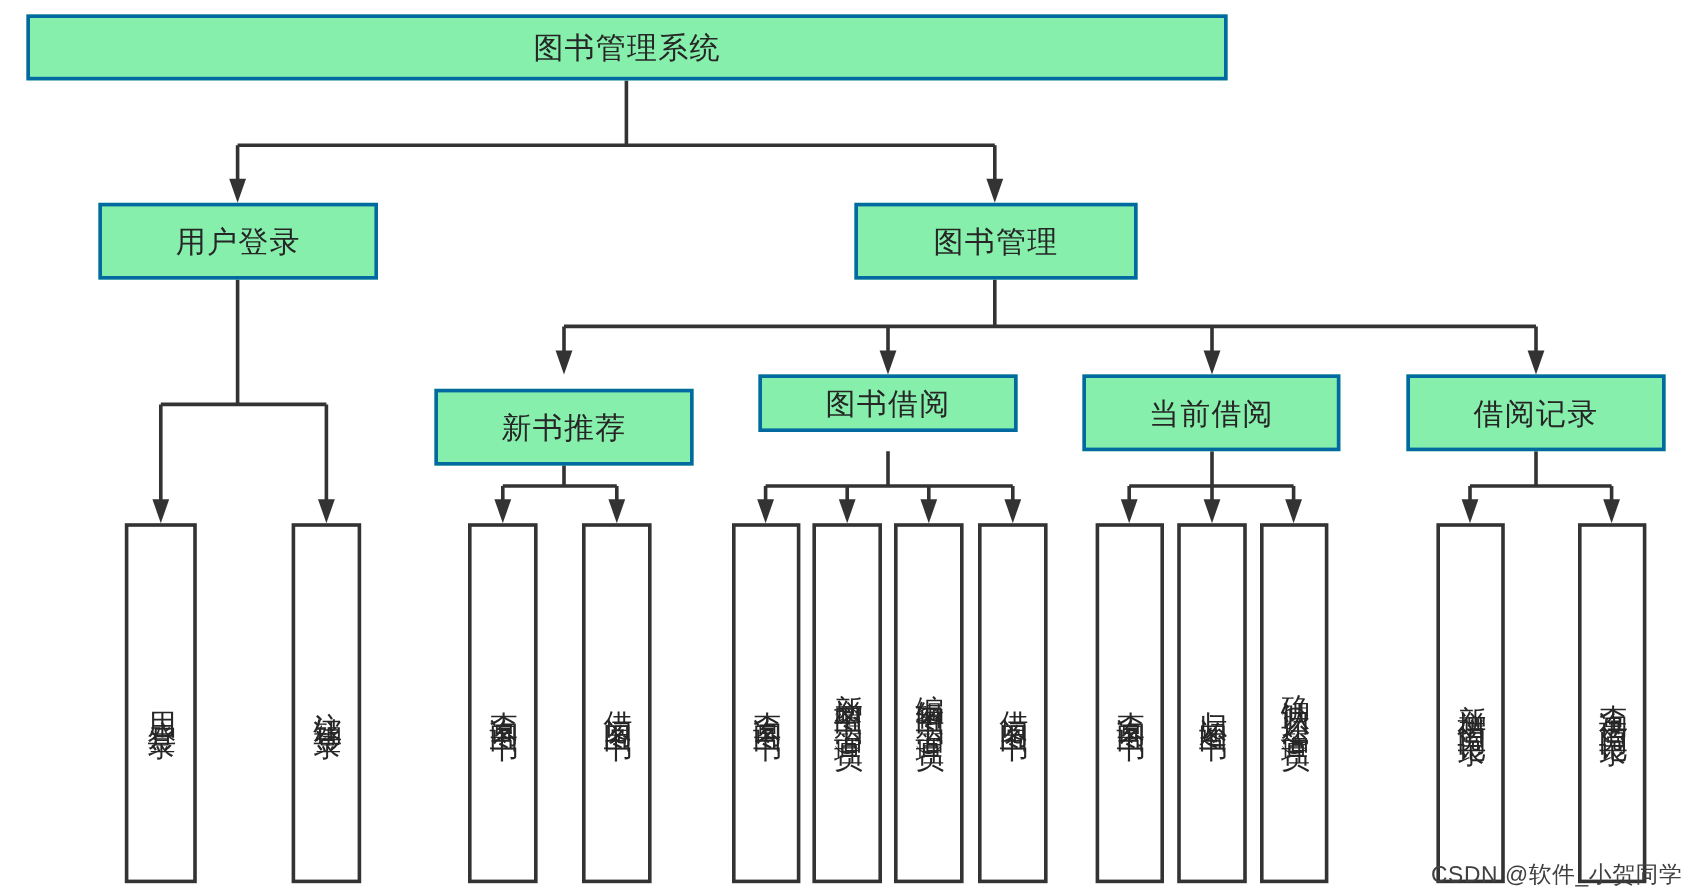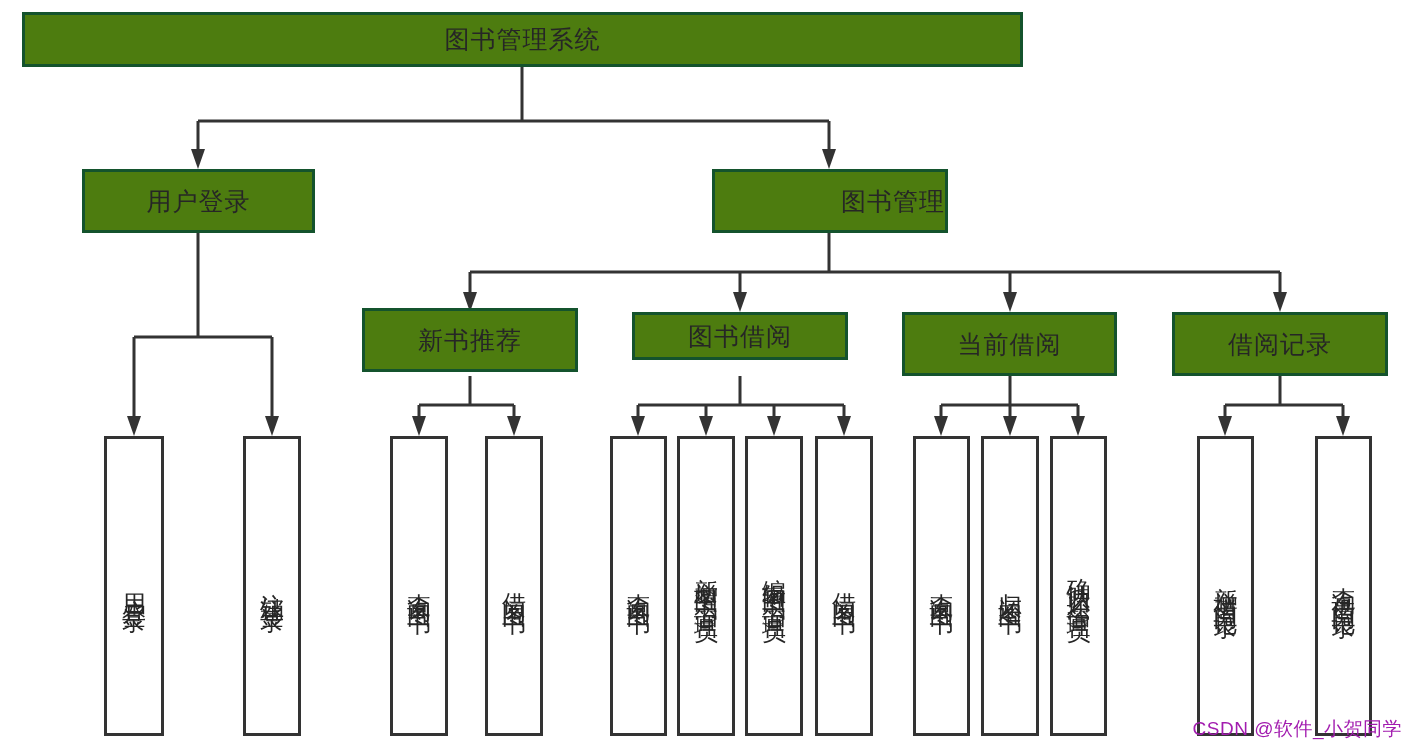--- a/index.html
+++ b/index.html
@@ -13,22 +13,22 @@
   }
   .connector-layer {
     position: absolute;
     left: 0; top: 0;
     width: 1405px; height: 747px;
     pointer-events: none;
   }
   .node {
     position: absolute;
     box-sizing: border-box;
-    background: #4d7c0f;
-    border: 3px solid #14532d;
+    background: #86efac;
+    border: 3px solid #0369a1;
     display: flex;
     align-items: center;
     justify-content: center;
     color: #262626;
     font-size: 25px;
     letter-spacing: 1px;
     white-space: nowrap;
     z-index: 2;
   }
   .leaf {
@@ -48,21 +48,21 @@
     font-size: 24px;
     letter-spacing: 6px;
     line-height: 1;
     white-space: nowrap;
   }
   .watermark {
     position: absolute;
     top: 716px;
     right: 3px;
     font-size: 19px;
-    color: #a21caf;
+    color: #404040;
     letter-spacing: 0.5px;
     z-index: 6;
     white-space: nowrap;
   }
 </style>
 </head>
 <body>
 
 <div class="stage">
 
@@ -111,25 +111,25 @@
     </g>
   </svg>
 
   <div class="node" style="left:22px; top:12px; width:1001px; height:55px;">
     <span>图书管理系统</span>
   </div>
 
   <div class="node" style="left:82px; top:169px; width:233px; height:64px;">
     <span>用户登录</span>
   </div>
-  <div class="node" style="left:712px; top:169px; width:236px; height:64px;justify-content:flex-end;">
+  <div class="node" style="left:712px; top:169px; width:236px; height:64px;">
     <span>图书管理</span>
   </div>
 
-  <div class="node" style="left:362px; top:308px; width:216px; height:64px;">
+  <div class="node" style="left:362px; top:324px; width:216px; height:64px;">
     <span>新书推荐</span>
   </div>
   <div class="node" style="left:632px; top:312px; width:216px; height:48px;">
     <span>图书借阅</span>
   </div>
   <div class="node" style="left:902px; top:312px; width:215px; height:64px;text-align:right;">
     <span>当前借阅</span>
   </div>
   <div class="node" style="left:1172px; top:312px; width:216px; height:64px;">
     <span>借阅记录</span>

